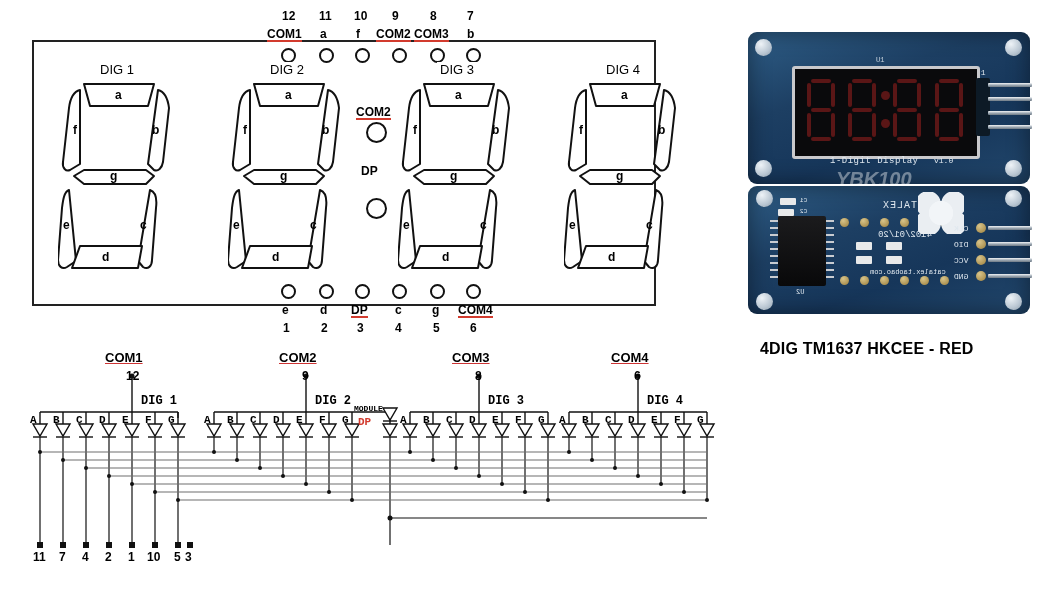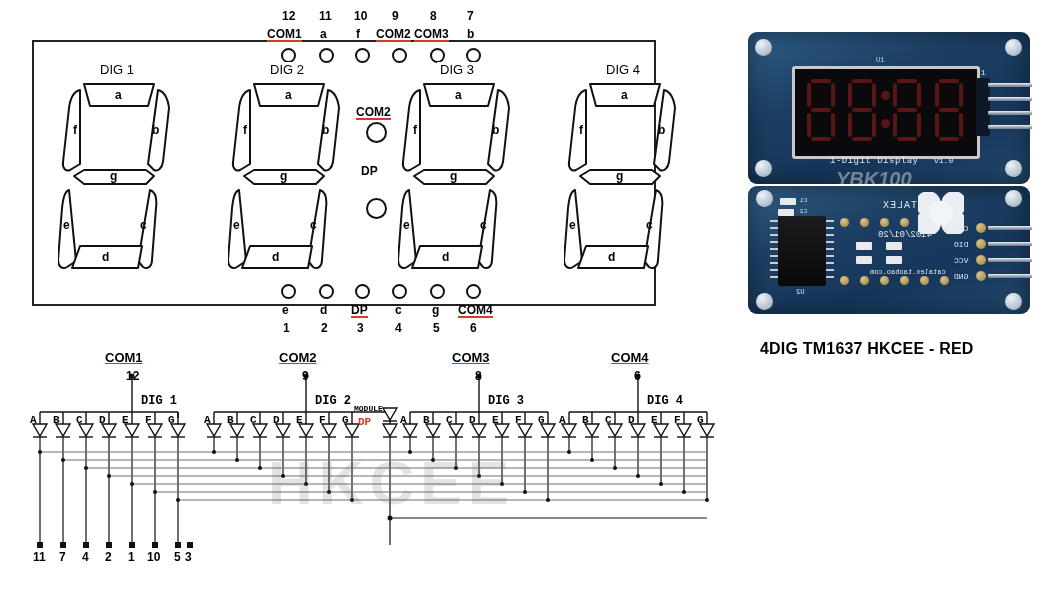--- a/index.html
+++ b/index.html
@@ -203,21 +203,20 @@
   <span class="seg-lab" style="left:57px;top:10px;">a</span>
   <span class="seg-lab" style="left:94px;top:45px;">b</span>
   <span class="seg-lab" style="left:82px;top:140px;">c</span>
   <span class="seg-lab" style="left:44px;top:172px;">d</span>
   <span class="seg-lab" style="left:5px;top:140px;">e</span>
   <span class="seg-lab" style="left:15px;top:45px;">f</span>
   <span class="seg-lab" style="left:52px;top:91px;">g</span>
 </div>
 
 <div class="abs" id="schem">
-  <div class="wm-big" style="left:250px;top:95px;">HKCEE</div>
   <svg width="706" height="215" viewBox="0 0 706 215">
     <g stroke="#111" stroke-width="1.4" fill="none">
 
       <path d="M22 60 L160 60"></path>
         <path d="M160 60 L160 66"></path>
       <path d="M22 60 L22 72"></path>
         <path d="M45 60 L45 72"></path>
         <path d="M68 60 L68 72"></path>
       <path d="M91 60 L91 72"></path>
         <path d="M114 60 L114 72"></path>

